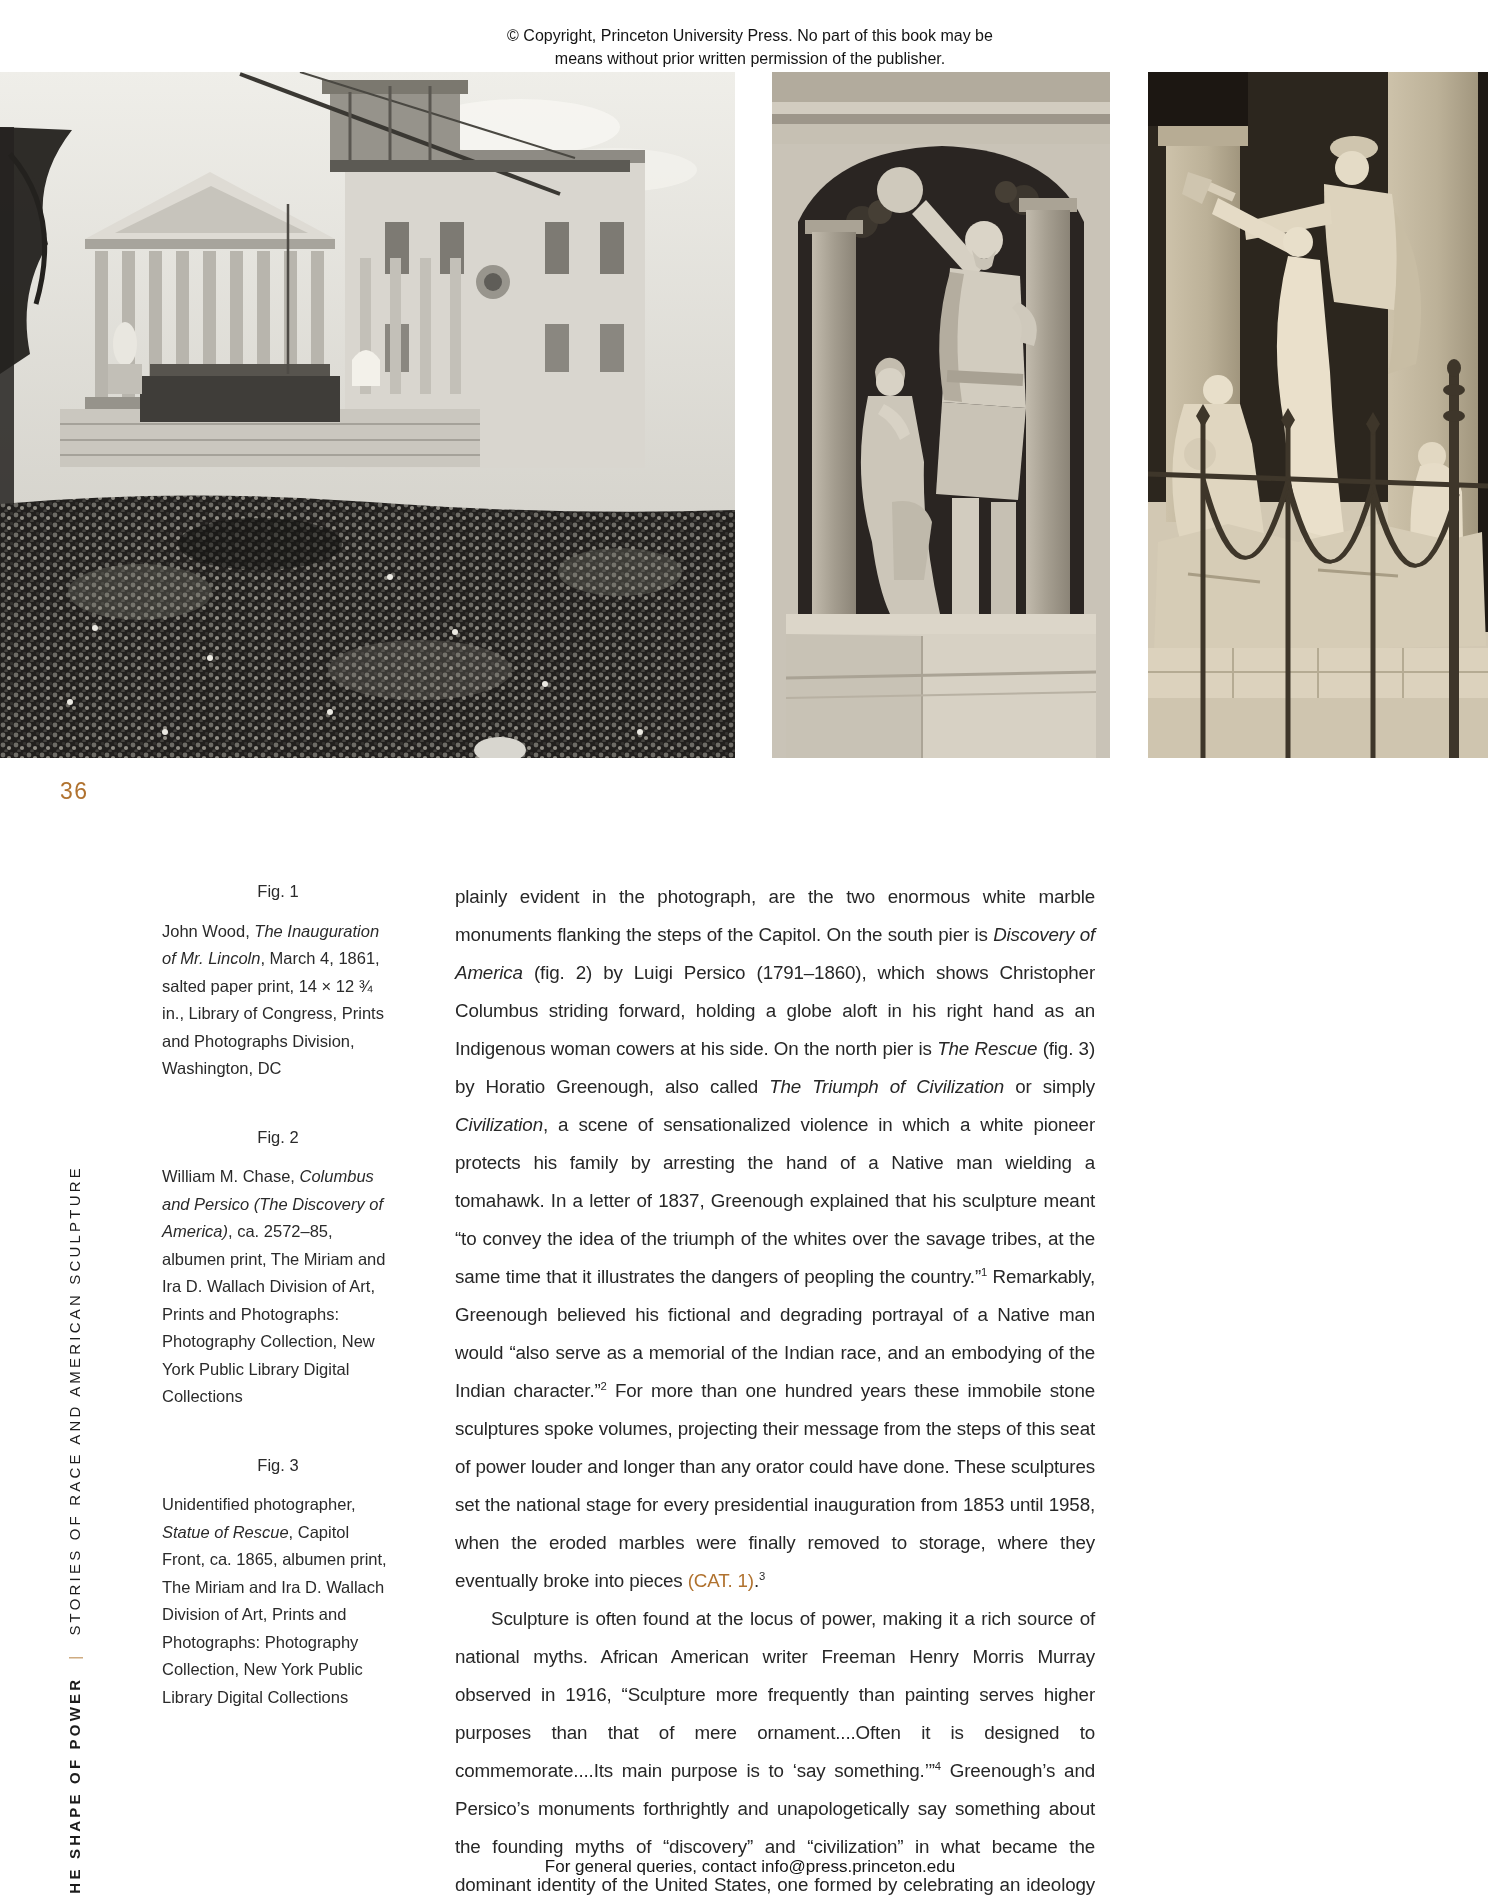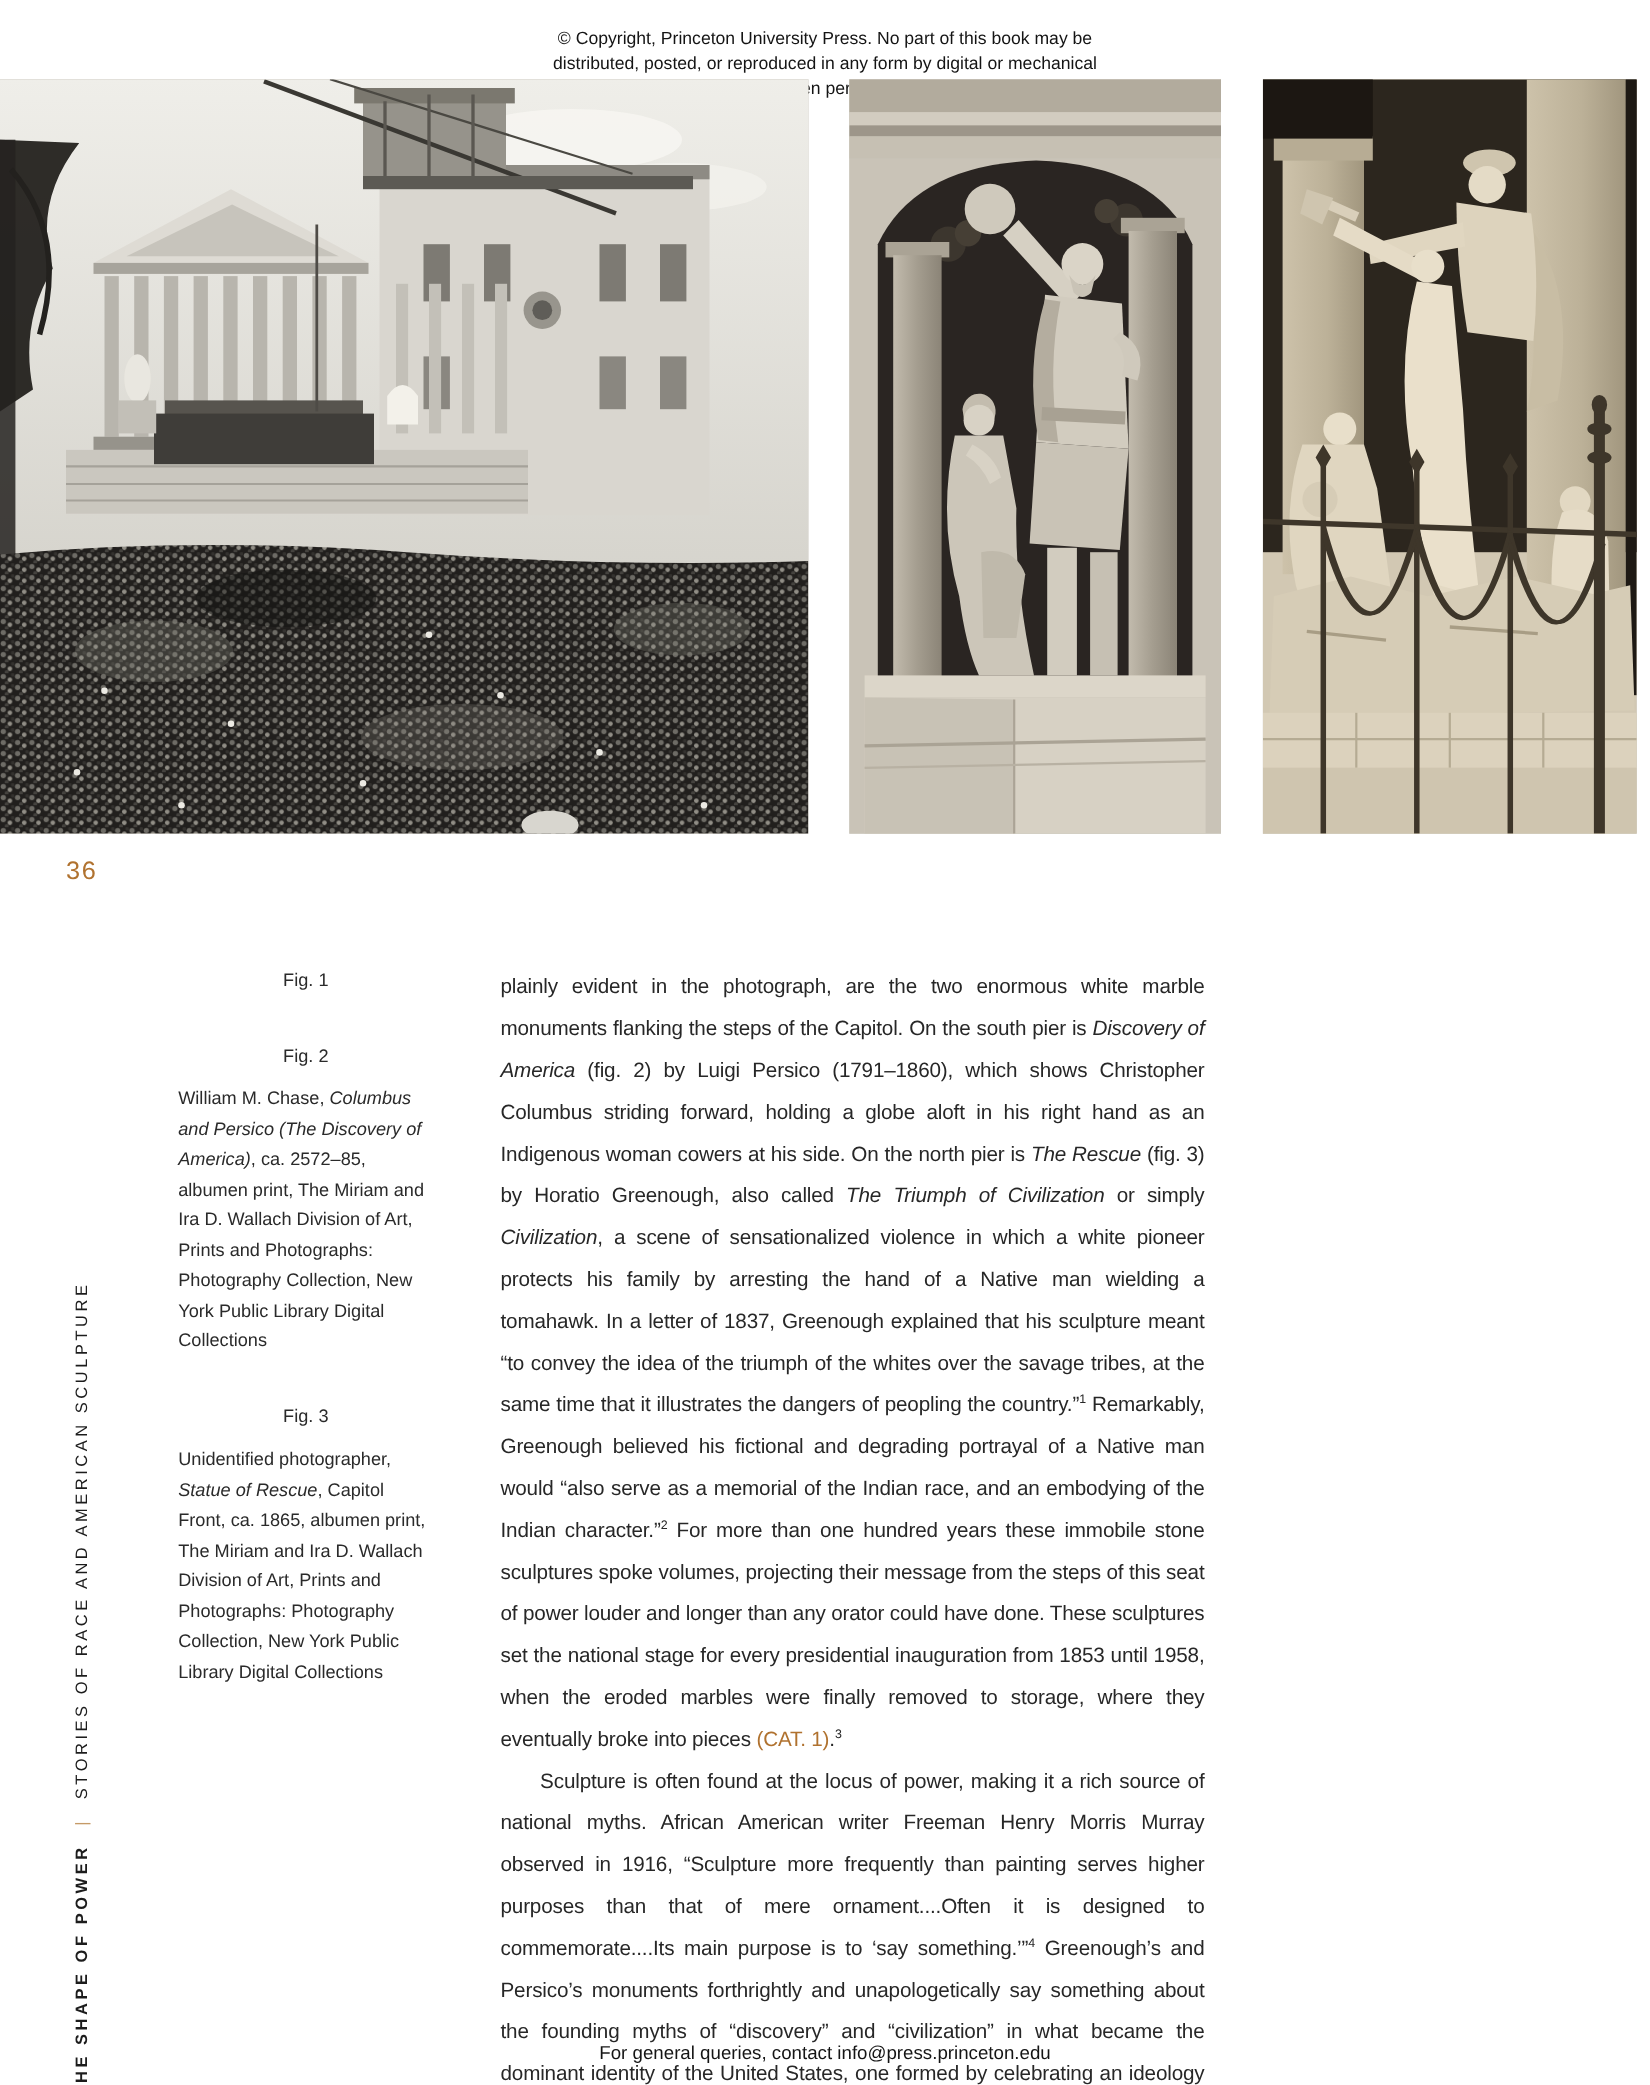--- a/index.html
+++ b/index.html
@@ -57,21 +57,20 @@
     font-size:17px; color:#141414;
   }
 </style>
 </head>
 <body>
 
 <div class="page">
 
   <div class="copyright">
     <span>© Copyright, Princeton University Press. No part of this book may be</span>
-    <span>distributed, posted, or reproduced in any form by digital or mechanical</span>
     <span>means without prior written permission of the publisher.</span>
   </div>
 
   <figure class="photo" id="photo-1">
     <svg viewBox="0 0 735 686" preserveAspectRatio="none">
       <defs>
         <linearGradient id="sky1" x1="0" y1="0" x2="0" y2="1">
           <stop offset="0" stop-color="#efeee9"></stop>
             <stop offset="1" stop-color="#d6d4cd"></stop>
         </linearGradient>
@@ -291,20 +290,21 @@
 
   <div class="page-number">36</div>
 
   <div class="sidebar">
     <span class="ttl">THE SHAPE OF POWER</span><span class="sep">|</span><span class="sub">STORIES OF RACE AND AMERICAN SCULPTURE</span>
   </div>
 
   <div class="captions">
     <div class="fig-block">
       <span class="fig-label">Fig. 1</span>
+      <div class="fig-text"><span>John Wood, </span><span class="it">The Inauguration of Mr. Lincoln</span><span>, March 4, 1861, salted paper print, 14 × 12 ¾ in., Library of Congress, Prints and Photographs Division, Washington, DC</span></div>
     </div>
     <div class="fig-block">
       <span class="fig-label">Fig. 2</span>
       <div class="fig-text"><span>William M. Chase, </span><span class="it">Columbus and Persico (The Discovery of America)</span><span>, ca. 2572–85, albumen print, The Miriam and Ira D. Wallach Division of Art, Prints and Photographs: Photography Collection, New York Public Library Digital Collections</span></div>
     </div>
     <div class="fig-block">
       <span class="fig-label">Fig. 3</span>
       <div class="fig-text"><span>Unidentified photographer, </span><span class="it">Statue of Rescue</span><span>, Capitol Front, ca. 1865, albumen print, The Miriam and Ira D. Wallach Division of Art, Prints and Photographs: Photography Collection, New York Public Library Digital Collections</span></div>
     </div>
   </div>

